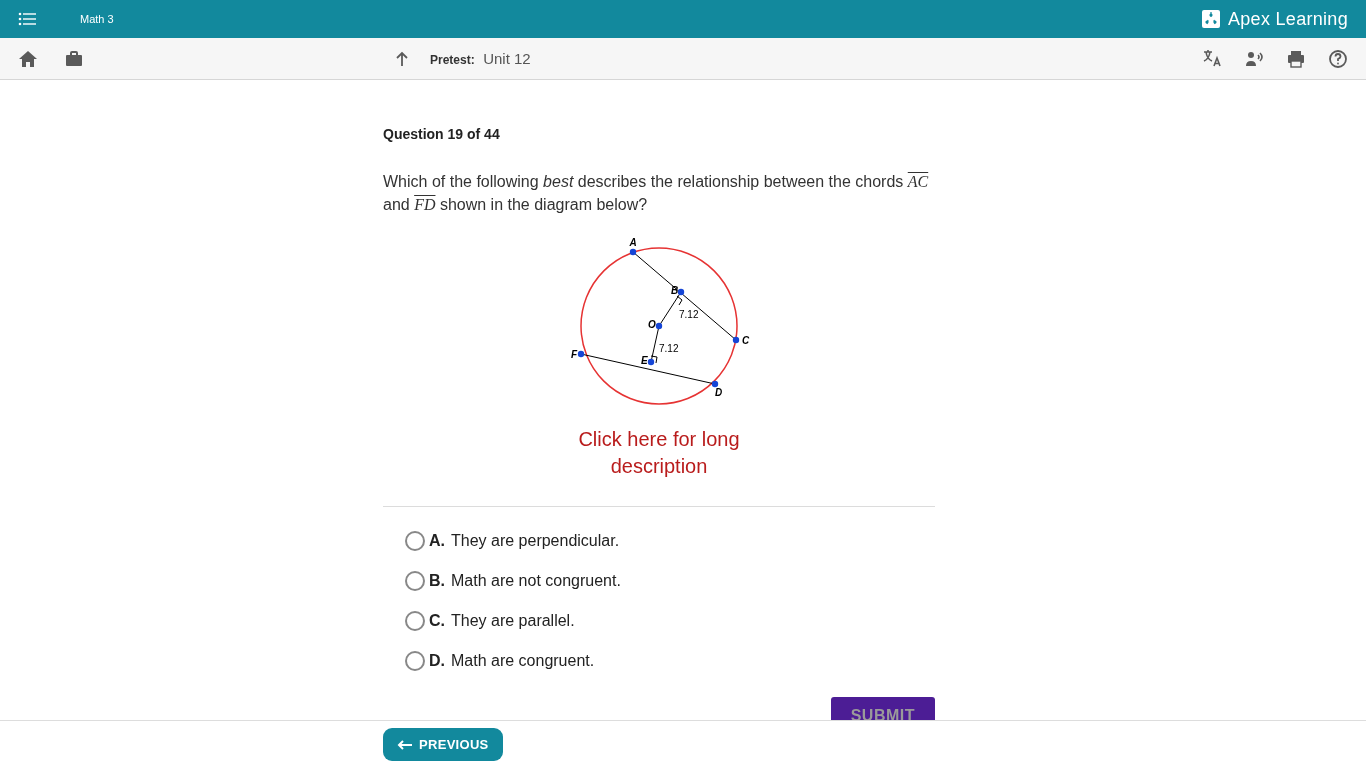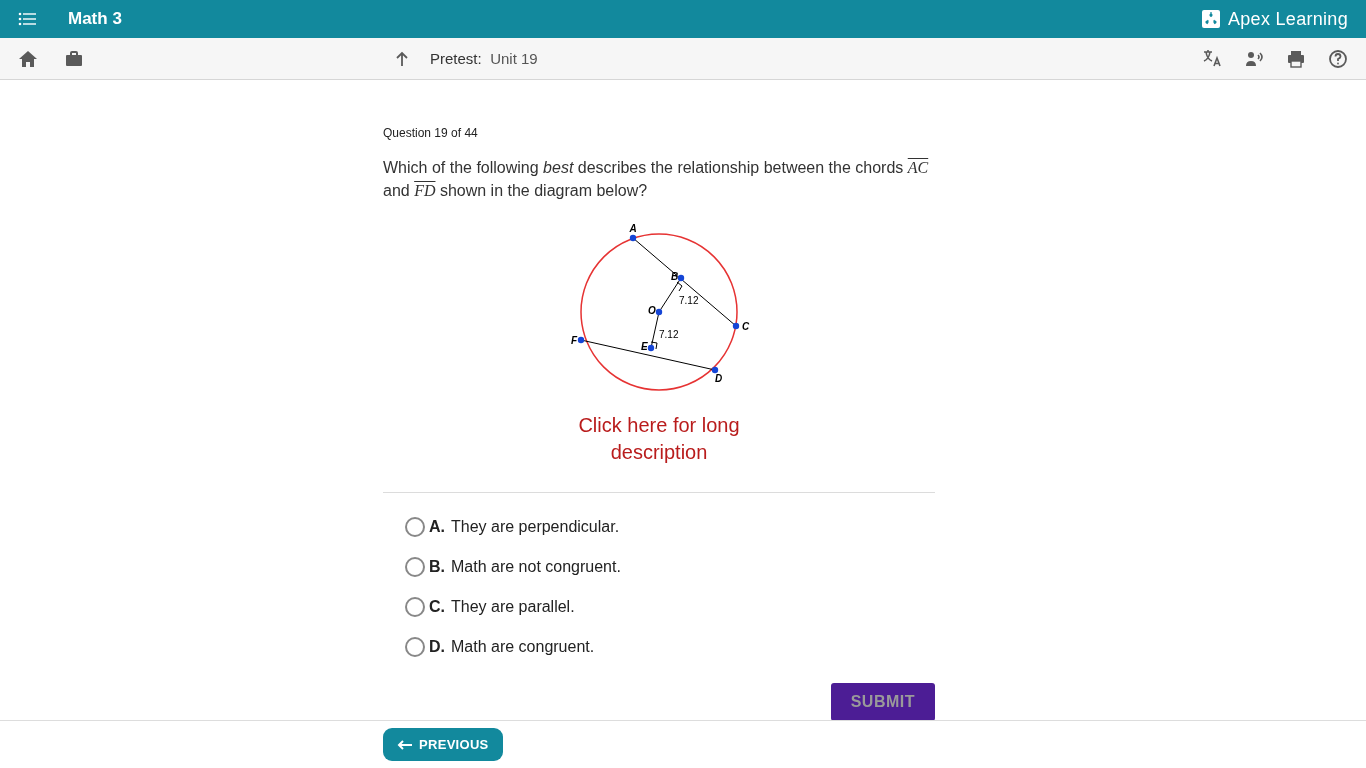--- a/index.html
+++ b/index.html
@@ -1,30 +1,30 @@
 <!DOCTYPE html>
 <html><head>
 <meta charset="utf-8">
 <style>
   * { box-sizing: border-box; margin: 0; padding: 0; }
   html, body { height: 100%; font-family: Arial, Helvetica, sans-serif; background: #fff; color: #222; }
   .topbar { background: #12899d; color: #fff; height: 38px; display: flex; align-items: center; padding: 0 14px; position: relative; }
   .menu-icon { width: 26px; height: 26px; display:flex; align-items:center; justify-content:center; cursor:pointer; }
-  .course-title { margin-left: 28px; font-size: 17px; font-weight: 700; }
+  .course-title { margin-left: 40px; font-size: 11px; font-weight: 400; }
   .brand { position:absolute; right:18px; display:flex; align-items:center; gap:6px; font-size:18px; font-weight:500; letter-spacing:0.3px; }
   .brand .logo-square { width:22px; height:22px; display:flex; align-items:center; justify-content:center; }
   .subbar { background:#f6f6f6; border-bottom:1px solid #d6d6d6; height:42px; display:flex; align-items:center; padding:0 14px; color:#555; }
   .left-icons { display:flex; align-items:center; gap:18px; }
   .icon-btn { width:28px; height:28px; display:flex; align-items:center; justify-content:center; cursor:pointer; color:#5a5a5a; }
   .breadcrumb-zone { margin-left: 300px; display:flex; align-items:center; gap:14px; color:#555; }
-  .breadcrumb-zone .bc-label { font-weight:400; color:#333; font-size:15px; }
+  .breadcrumb-zone .bc-label { font-weight:700; color:#333; font-size:12px; }
   .breadcrumb-zone .bc-unit { font-size:15px; color:#555; margin-left:4px; }
   .right-icons { position:absolute; right:14px; display:flex; align-items:center; gap:14px; }
   .content-wrap { width: 552px; margin: 0 auto; margin-left: 383px; padding-top: 46px; }
-  .q-title { font-size: 12px; font-weight: 400; color:#222; margin-bottom: 16px; }
+  .q-title { font-size: 14px; font-weight: 700; color:#222; margin-bottom: 28px; }
   .q-stem { font-size: 16px; line-height: 1.45; color:#333; }
   .q-stem .best { font-style: italic; }
   .overline { text-decoration: overline; font-family: 'Times New Roman', serif; font-style: italic; }
   .diagram-block { text-align:center; margin-top: 20px; }
   .diagram-block svg { display:inline-block; }
   .long-desc-link { color:#b91c1c; font-size:20px; line-height:1.35; display:inline-block; margin-top:6px; }
   hr.sep { border: none; border-top: 1px solid #dcdcdc; margin: 26px 0 24px; }
   .options { margin-left: 22px; }
   .option-row { display:flex; align-items:center; gap:4px; margin-bottom: 20px; cursor:pointer; }
   .radio { width:20px; height:20px; border:2px solid #888; border-radius:50%; flex-shrink:0; }
@@ -89,21 +89,21 @@
     </div>
   </div>
   <div class="breadcrumb-zone">
     <div class="icon-btn">
       <svg width="16" height="18" viewBox="0 0 16 18" fill="none" stroke="#5a5a5a" stroke-width="1.8">
             <path d="M8 16 L8 3 M3 8 L8 3 L13 8"></path>
           </svg>
     </div>
     <div>
       <span class="bc-label">Pretest:</span>
-      <span class="bc-unit">Unit 19</span>
+      <span class="bc-unit">Unit 12</span>
     </div>
   </div>
   <div class="right-icons">
     <div class="icon-btn">
       <svg width="22" height="20" viewBox="0 0 22 20" fill="none" stroke="#5a5a5a" stroke-width="1.6">
             <path d="M3 3 L11 3 M7 1 L7 3 M5 3 Q6 10 11 12 M9 3 Q8 10 3 12 M13 17 L16 9 L19 17 M14 14.5 L18 14.5"></path>
           </svg>
     </div>
     <div class="icon-btn">
       <svg width="22" height="20" viewBox="0 0 22 20" fill="#5a5a5a">

